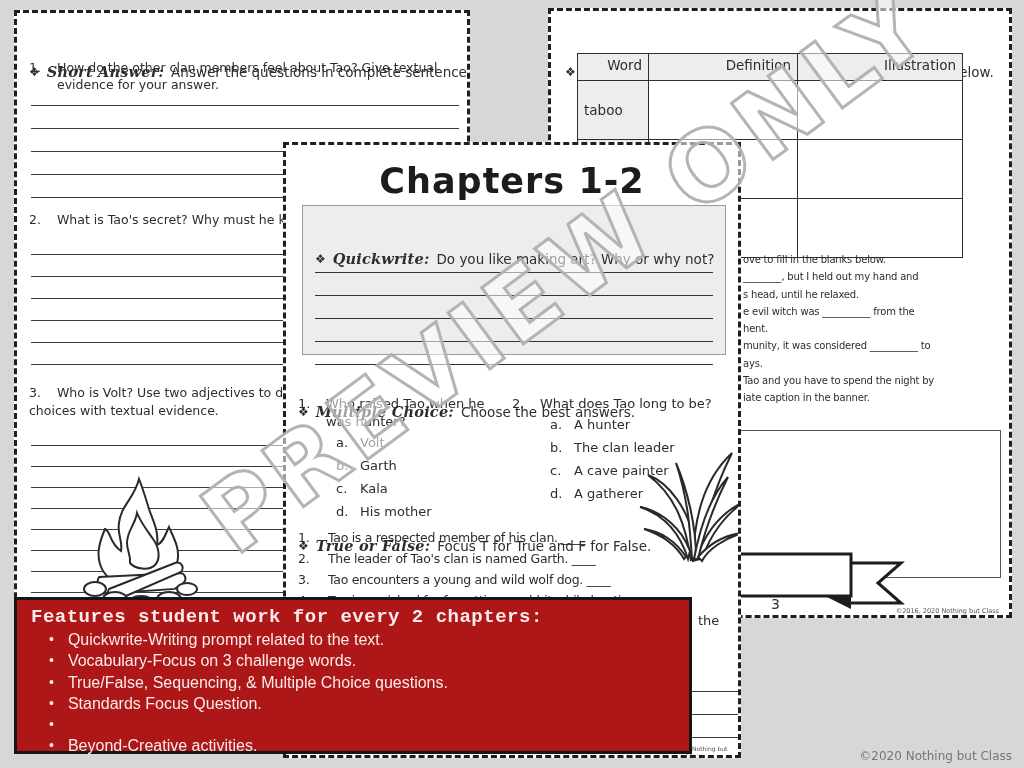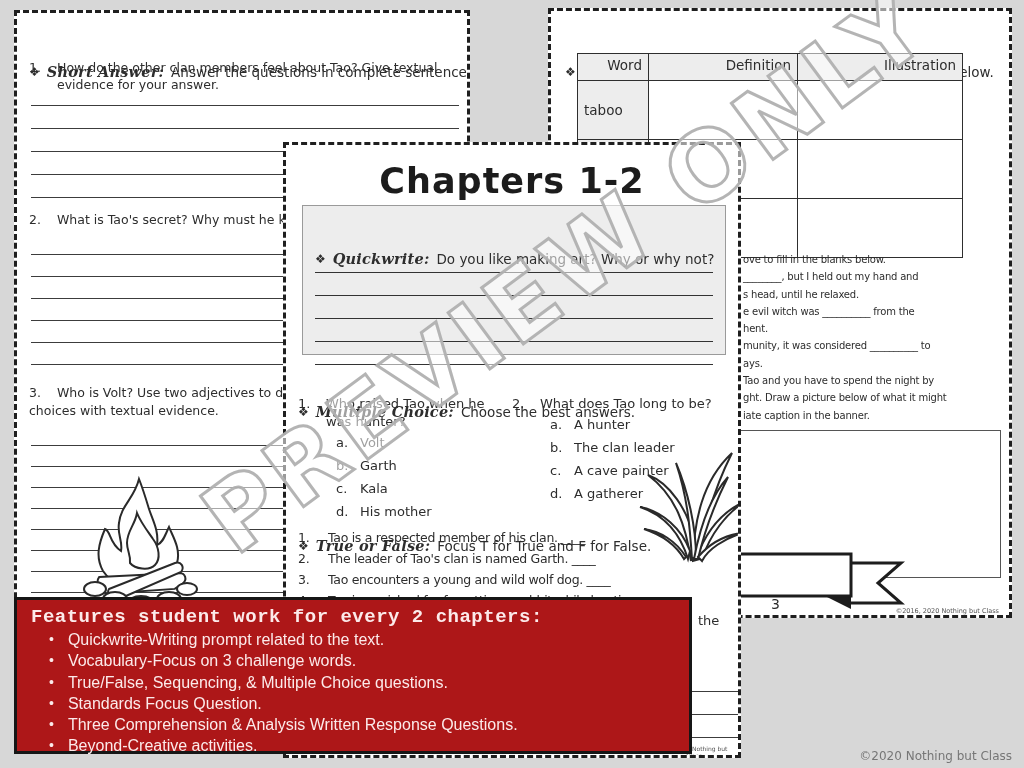--- a/index.html
+++ b/index.html
@@ -178,21 +178,20 @@
     </table>
   <div class="abs" style="left:192px;top:240px;width:268px;" id="fill-frags">
       <div class="frag">ove to fill in the blanks below.</div>
       <div class="frag">________, but I held out my hand and</div>
       <div class="frag">s head, until he relaxed.</div>
       <div class="frag">e evil witch was __________ from the</div>
       <div class="frag">hent.</div>
       <div class="frag">munity, it was considered __________ to</div>
       <div class="frag">ays.</div>
       <div class="frag">Tao and you have to spend the night by</div>
-      <div class="frag">ght. Draw a picture below of what it might</div>
       <div class="frag">iate caption in the banner.</div>
       <div class="frag"></div>
     </div>
   <div id="draw-box" class="abs"></div>
   <div class="abs" style="left:96px;top:540px;width:266px;height:62px;">
     <svg width="266" height="62" viewBox="0 0 266 62">
       <polygon points="202,12 254,12 231,32 254,52 202,52" fill="#ffffff" stroke="#1d1d1d" stroke-width="3"></polygon>
       <polygon points="176,44 204,44 204,58" fill="#1d1d1d"></polygon>
       <rect x="2" y="3" width="202" height="42" fill="#ffffff" stroke="#1d1d1d" stroke-width="3"></rect>
     </svg>
@@ -333,21 +332,20 @@
   <div class="bullet-row">
     <span class="bullet-dot">•</span>
     <span>True/False, Sequencing, &amp; Multiple Choice questions.</span>
   </div>
   <div class="bullet-row">
     <span class="bullet-dot">•</span>
     <span>Standards Focus Question.</span>
   </div>
   <div class="bullet-row">
     <span class="bullet-dot">•</span>
-    <span>Three Comprehension &amp; Analysis Written Response Questions.</span>
   </div>
   <div class="bullet-row">
     <span class="bullet-dot">•</span>
     <span>Beyond-Creative activities.</span>
   </div>
 </div>
 
 <div id="bg-copyright">©2020 Nothing but Class</div>
 
 </body></html>

